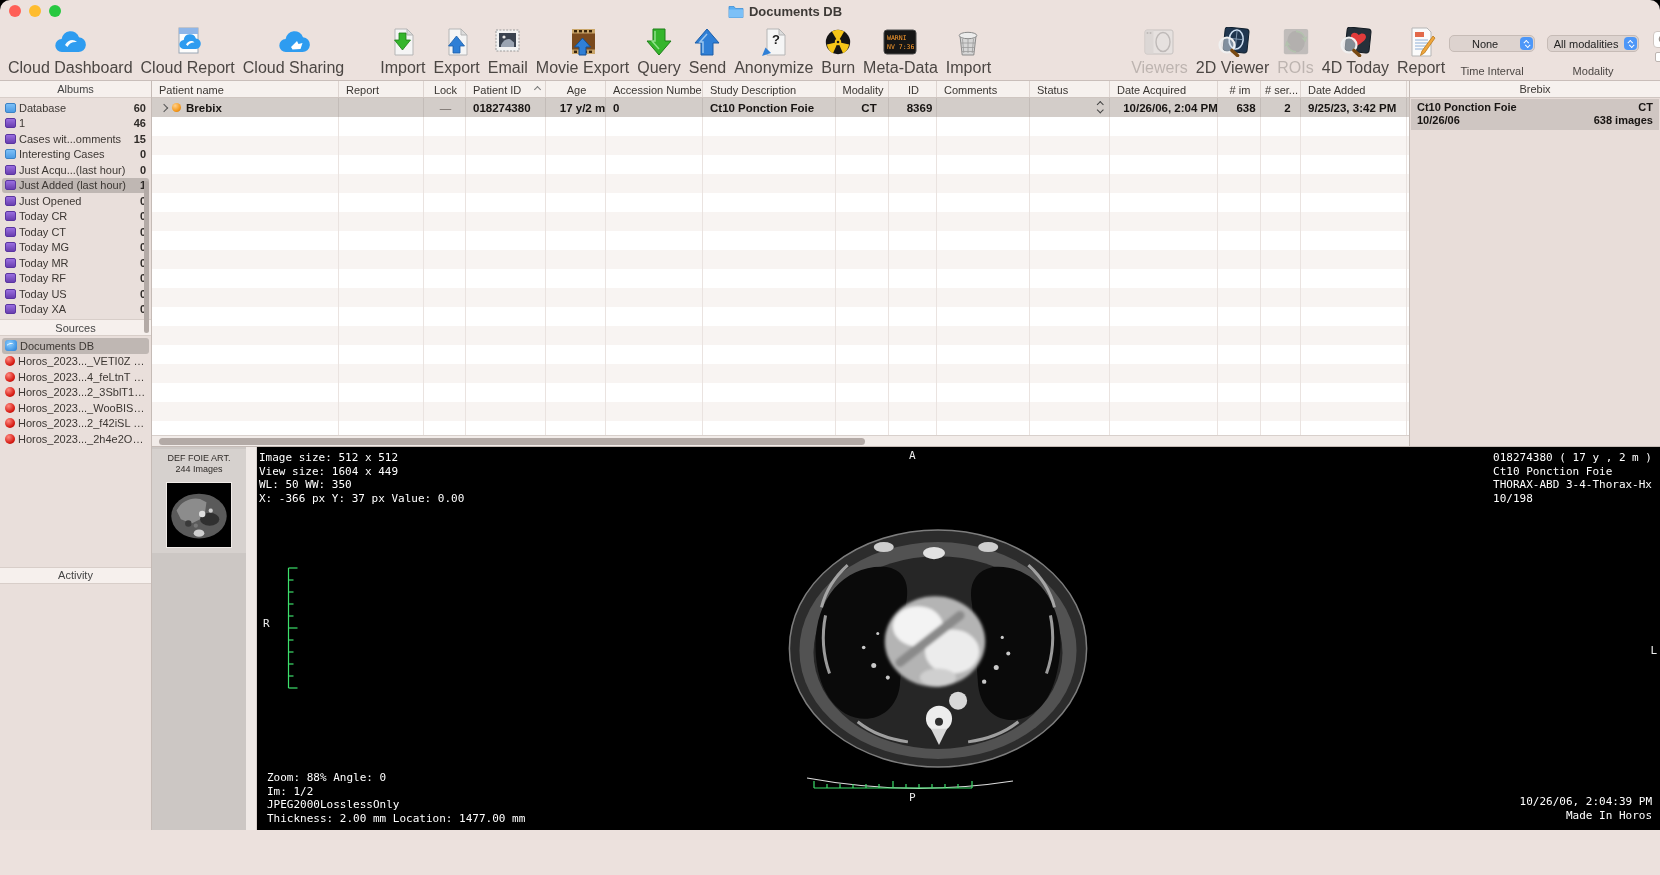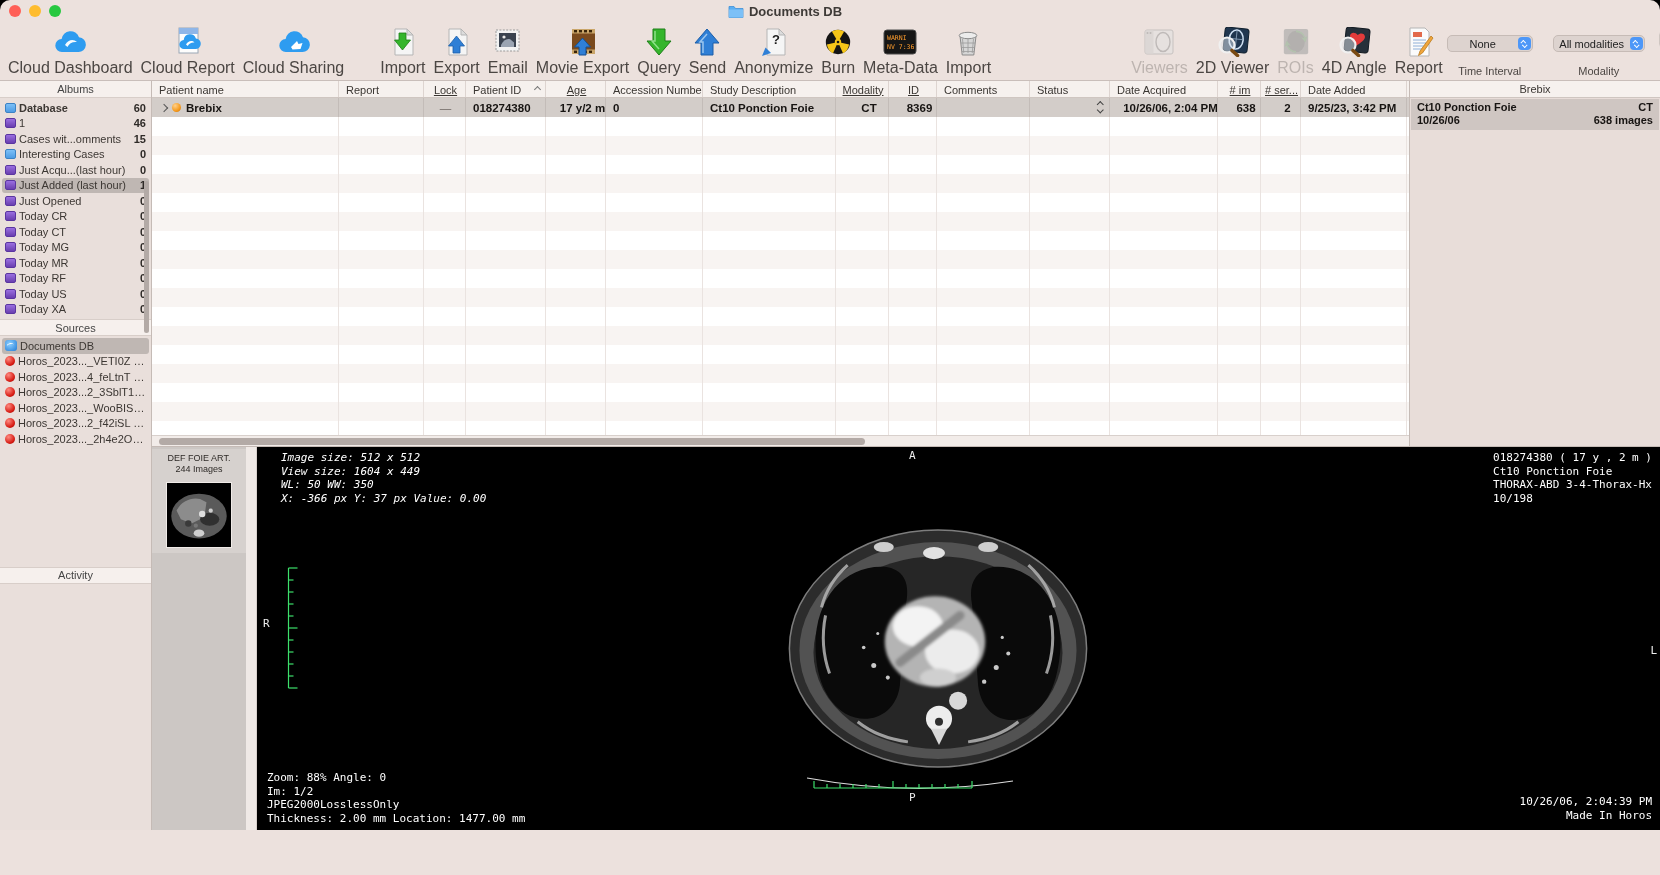--- a/index.html
+++ b/index.html
@@ -52,39 +52,39 @@
 
   
   .sidebar { width:152px; background:#e9dfdb; border-right:1px solid #c5bbb6; display:flex; flex-direction:column; position:relative; }
   .side-header { height:17px; background:#f6f0ed; border-bottom:1px solid #d8cec9; border-top:1px solid #d8cec9;
                  font-size:11px; color:#444; display:flex; align-items:center; justify-content:center; }
   .side-header:first-child { border-top:none; }
   .side-list { padding:2px 2px; }
   .side-row { height:15.5px; display:flex; align-items:center; gap:3px; padding:0 3px; border-radius:3px; font-size:11px; color:#3c3733; }
   .side-row .nm { flex:1; white-space:nowrap; overflow:hidden; text-overflow:ellipsis; }
   .side-row .ct { font-weight:bold; color:#2e2a27; }
-  .side-row.bold .nm { font-weight:bold; }
+  .side-row.bold .nm { font-weight:normal; }
   .side-row.selected { background:#bfb7b3; }
   .sic { width:11px; height:10px; flex:none; border-radius:2px; }
   .sic.blue { background:linear-gradient(#7cc0f7,#4d9ce4); border:1px solid #3b82c4; }
   .sic.purple { background:linear-gradient(#9a6fe0,#6a3fb0); border:1px solid #5a35a0; }
   .sic.red { width:10px; height:10px; border-radius:50%; background:radial-gradient(circle at 35% 30%, #ff8a80, #d61a12 65%, #8c0a06); }
   .sic.horos { width:12px; height:11px; border-radius:3px; background:radial-gradient(circle at 40% 35%, #8ed0ff, #1f7ad6); position:relative; }
   .sic.horos:after { content:""; position:absolute; left:2px; top:3px; width:7px; height:4px; border-top:1.6px solid #fff; border-radius:50%; transform:rotate(-12deg); }
   .side-scroll { position:absolute; right:2px; top:100px; width:5px; height:152px; border-radius:3px; background:#b3aaa6; }
   .side-spacer { height:118px; }
 
   
   .content { flex:1; display:flex; flex-direction:column; }
   .top-region { height:365px; display:flex; }
   .table-area { width:1258px; background:#fff; position:relative; display:flex; flex-direction:column; border-right:1px solid #c5bbb6; }
   .t-header { display:grid; height:17px; background:#f6f1ee; border-bottom:1px solid #cfc6c1; flex:none; }
   .th { font-size:11px; color:#3a3632; padding:1px 5px 0 7px; border-right:1px solid #ddd4d0; white-space:nowrap; overflow:hidden;
         display:flex; align-items:center; }
-  .th.c { justify-content:center;text-decoration:underline; }
+  .th.c { justify-content:center; }
   .th .sort { margin-left:auto; width:5px; height:5px; border-left:1.3px solid #777; border-top:1.3px solid #777; transform:rotate(45deg); }
   .t-row { display:grid; height:19px; background:#d3cdc9; flex:none; }
   .td { font-size:11.5px; font-weight:bold; color:#171412; padding:0 5px 0 7px; border-right:1px solid #c3bcb8;
         display:flex; align-items:center; white-space:nowrap; overflow:hidden; }
   .td.c { justify-content:center;margin-left:12px; }
   .td.dim { color:#6e6864; font-weight:normal; justify-content:center; }
   .disc { width:6px; height:6px; border-top:1.6px solid #555; border-right:1.6px solid #555; transform:rotate(45deg); margin:0 5px 0 2px; flex:none; }
   .dot { width:9px; height:9px; border-radius:50%; background:radial-gradient(circle at 35% 30%, #ffd08a, #f59a1d 60%, #c46f07); margin-right:5px; flex:none; }
   .stepper { margin-left:auto; display:flex; flex-direction:column; gap:1.5px; padding-right:2px; }
   .stepper i { display:block; width:4.5px; height:4.5px; border-left:1.4px solid #444; border-top:1.4px solid #444; }
@@ -106,21 +106,21 @@
   .bottom-region { flex:1; display:flex; border-top:1px solid #c5bbb6; min-height:0; }
   .series-col { width:94px; background:#ccc7c4; display:flex; flex-direction:column; gap:4px; padding-top:2px; }
   .ser-cell { background:#d6d1ce; padding:4px 0 6px 0; display:flex; flex-direction:column; align-items:center; }
   .ser-name, .ser-count { font-size:9px; color:#2e2a27; line-height:11px; }
   .ser-thumb { margin-top:8px; width:64px; height:64px; background:#000; outline:1px solid #efeae7; }
   .ser-thumb svg { display:block; }
   .v-scroll { width:11px; background:#efe9e6; border-right:1px solid #d8d0cc; }
   .v-black { flex:1; background:#000; position:relative; overflow:hidden; }
   .ovl { position:absolute; font-family:"DejaVu Sans Mono", monospace; font-size:11px; line-height:13.5px; color:#fff;
          text-shadow:1px 1px 0 #000; white-space:pre; }
-  .ovl.tl { left:24px; top:4px;font-style:italic; }
+  .ovl.tl { left:2px; top:4px; }
   .ovl.tr { right:8px; top:4px; }
   .ovl.bl { left:10px; bottom:5px; }
   .ovl.br { right:8px; bottom:8px; text-align:right; }
   .orient { position:absolute; font-family:"DejaVu Sans Mono", monospace; font-size:11px; color:#eee; text-shadow:1px 1px 0 #000; }
   .orient.a { left:652px; top:2px; } .orient.p { left:652px; top:344px; }
   .orient.r { left:6px; top:170px; } .orient.l { right:3px; top:197px; }
   .ct-image { position:absolute; left:530px; top:78px; }
   .ruler-v { position:absolute; left:30px; top:120px; }
   .ruler-h { position:absolute; left:556px; top:332px; }
   .arc-w { position:absolute; left:548px; top:328px; }
@@ -349,21 +349,21 @@
           <div class="tb-icon">
             <svg width="34" height="30" viewBox="0 0 34 30">
               <g transform="rotate(6 20 14)">
                 <rect x="8" y="1" width="24" height="24" rx="3" fill="#26303a" stroke="#131b22"></rect>
                 <path d="M20 8c-2.5-3-7-2.5-7.5 1-.4 3 3.5 6.5 7.5 9.5 4-3 7.9-6.5 7.5-9.5-.5-3.5-5-4-7.5-1z" fill="#e23b3b"></path>
               </g>
               <circle cx="11" cy="18" r="7.5" fill="rgba(225,233,242,.5)" stroke="#f0f0f0" stroke-width="2.2"></circle>
               <path d="M16 23.5l5.5 5" stroke="#7a4a12" stroke-width="3.6" stroke-linecap="round"></path>
             </svg>
           </div>
-          <div class="tb-label">4D Angle</div>
+          <div class="tb-label">4D Today</div>
         </div>
         <div class="tb-item" data-icon="report-icon">
           <div class="tb-icon">
             <svg width="30" height="30" viewBox="0 0 30 30">
               <path d="M6 1h15l4 4v24H6z" fill="#fbfbfb" stroke="#b5b5b5"></path>
               <rect x="9" y="5" width="9" height="5" fill="#e2694a"></rect>
               <g stroke="#8fb0d8" stroke-width="1">
                 <path d="M9 13h13M9 16h13M9 19h13M9 22h9"></path>
               </g>
               <path d="M27 9L16 24l-1.5 4.5L18.5 26 29 11z" fill="#f0a63c" stroke="#b97a1e" stroke-width=".8"></path>
@@ -377,21 +377,21 @@
       <div class="pop">
         <span>None</span>
         <span class="stepbadge">
             <i class="chv up"></i>
             <i class="chv dn"></i>
           </span>
       </div>
       <div class="ctrl-label">Time Interval</div>
     </div>
 
-    <div class="tb-ctrl" style="margin-left:20px">
+    <div class="tb-ctrl" style="margin-left:12px">
       <div class="pop wide">
         <span>All modalities</span>
         <span class="stepbadge">
             <i class="chv up"></i>
             <i class="chv dn"></i>
           </span>
       </div>
       <div class="ctrl-label">Modality</div>
     </div>
 

